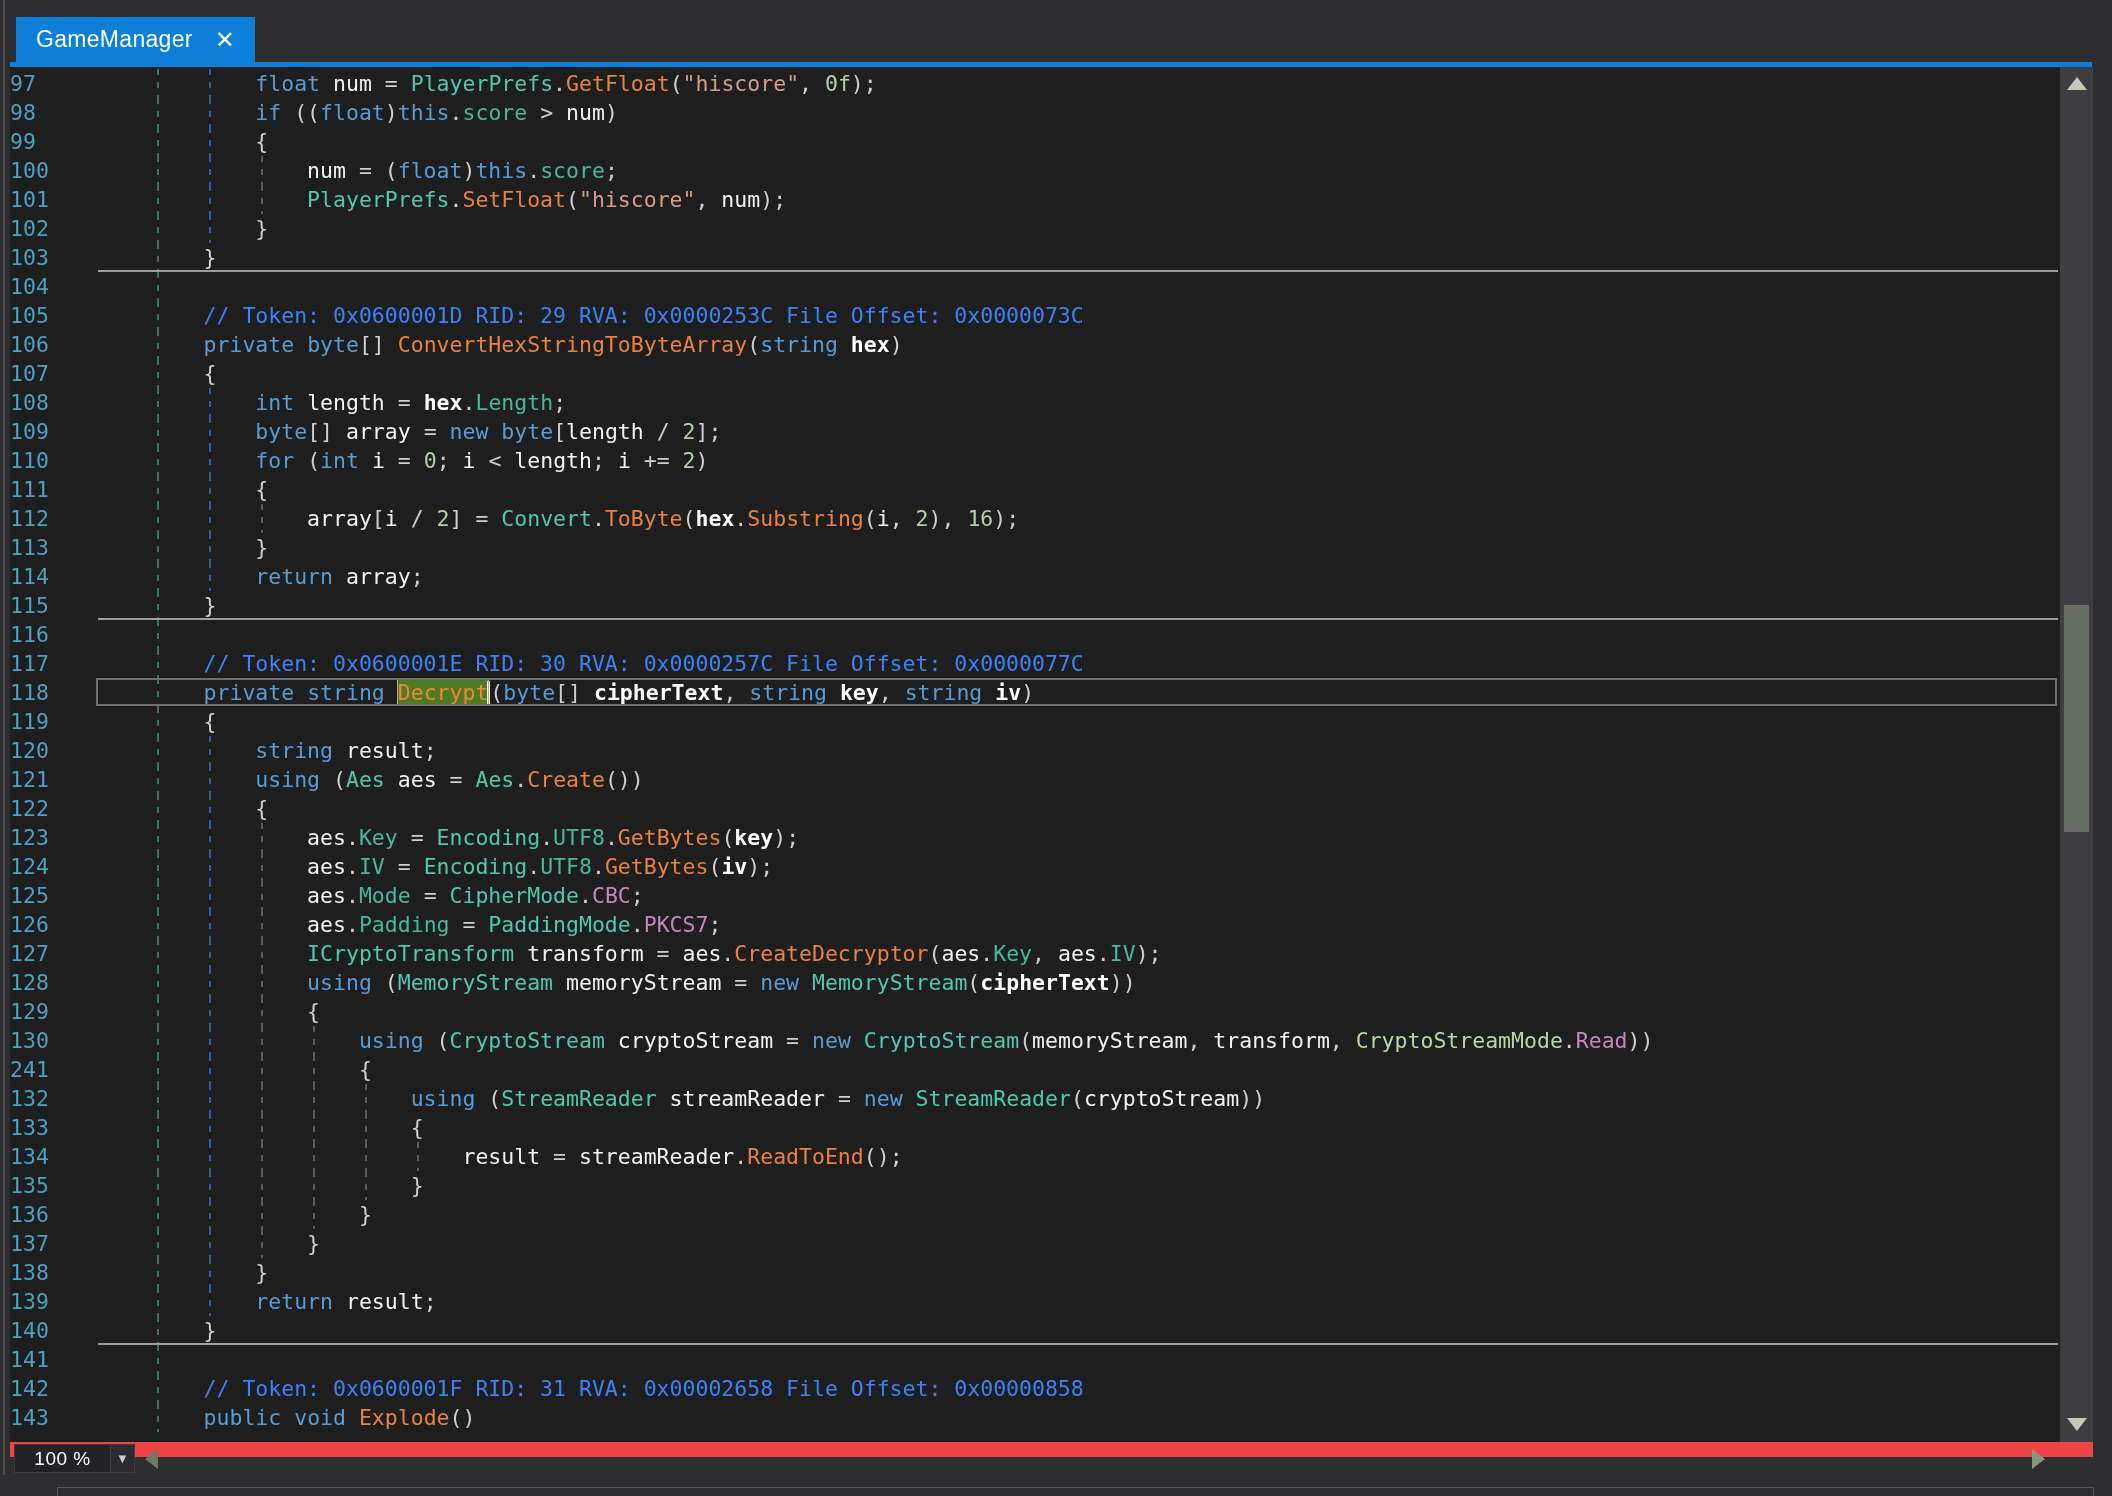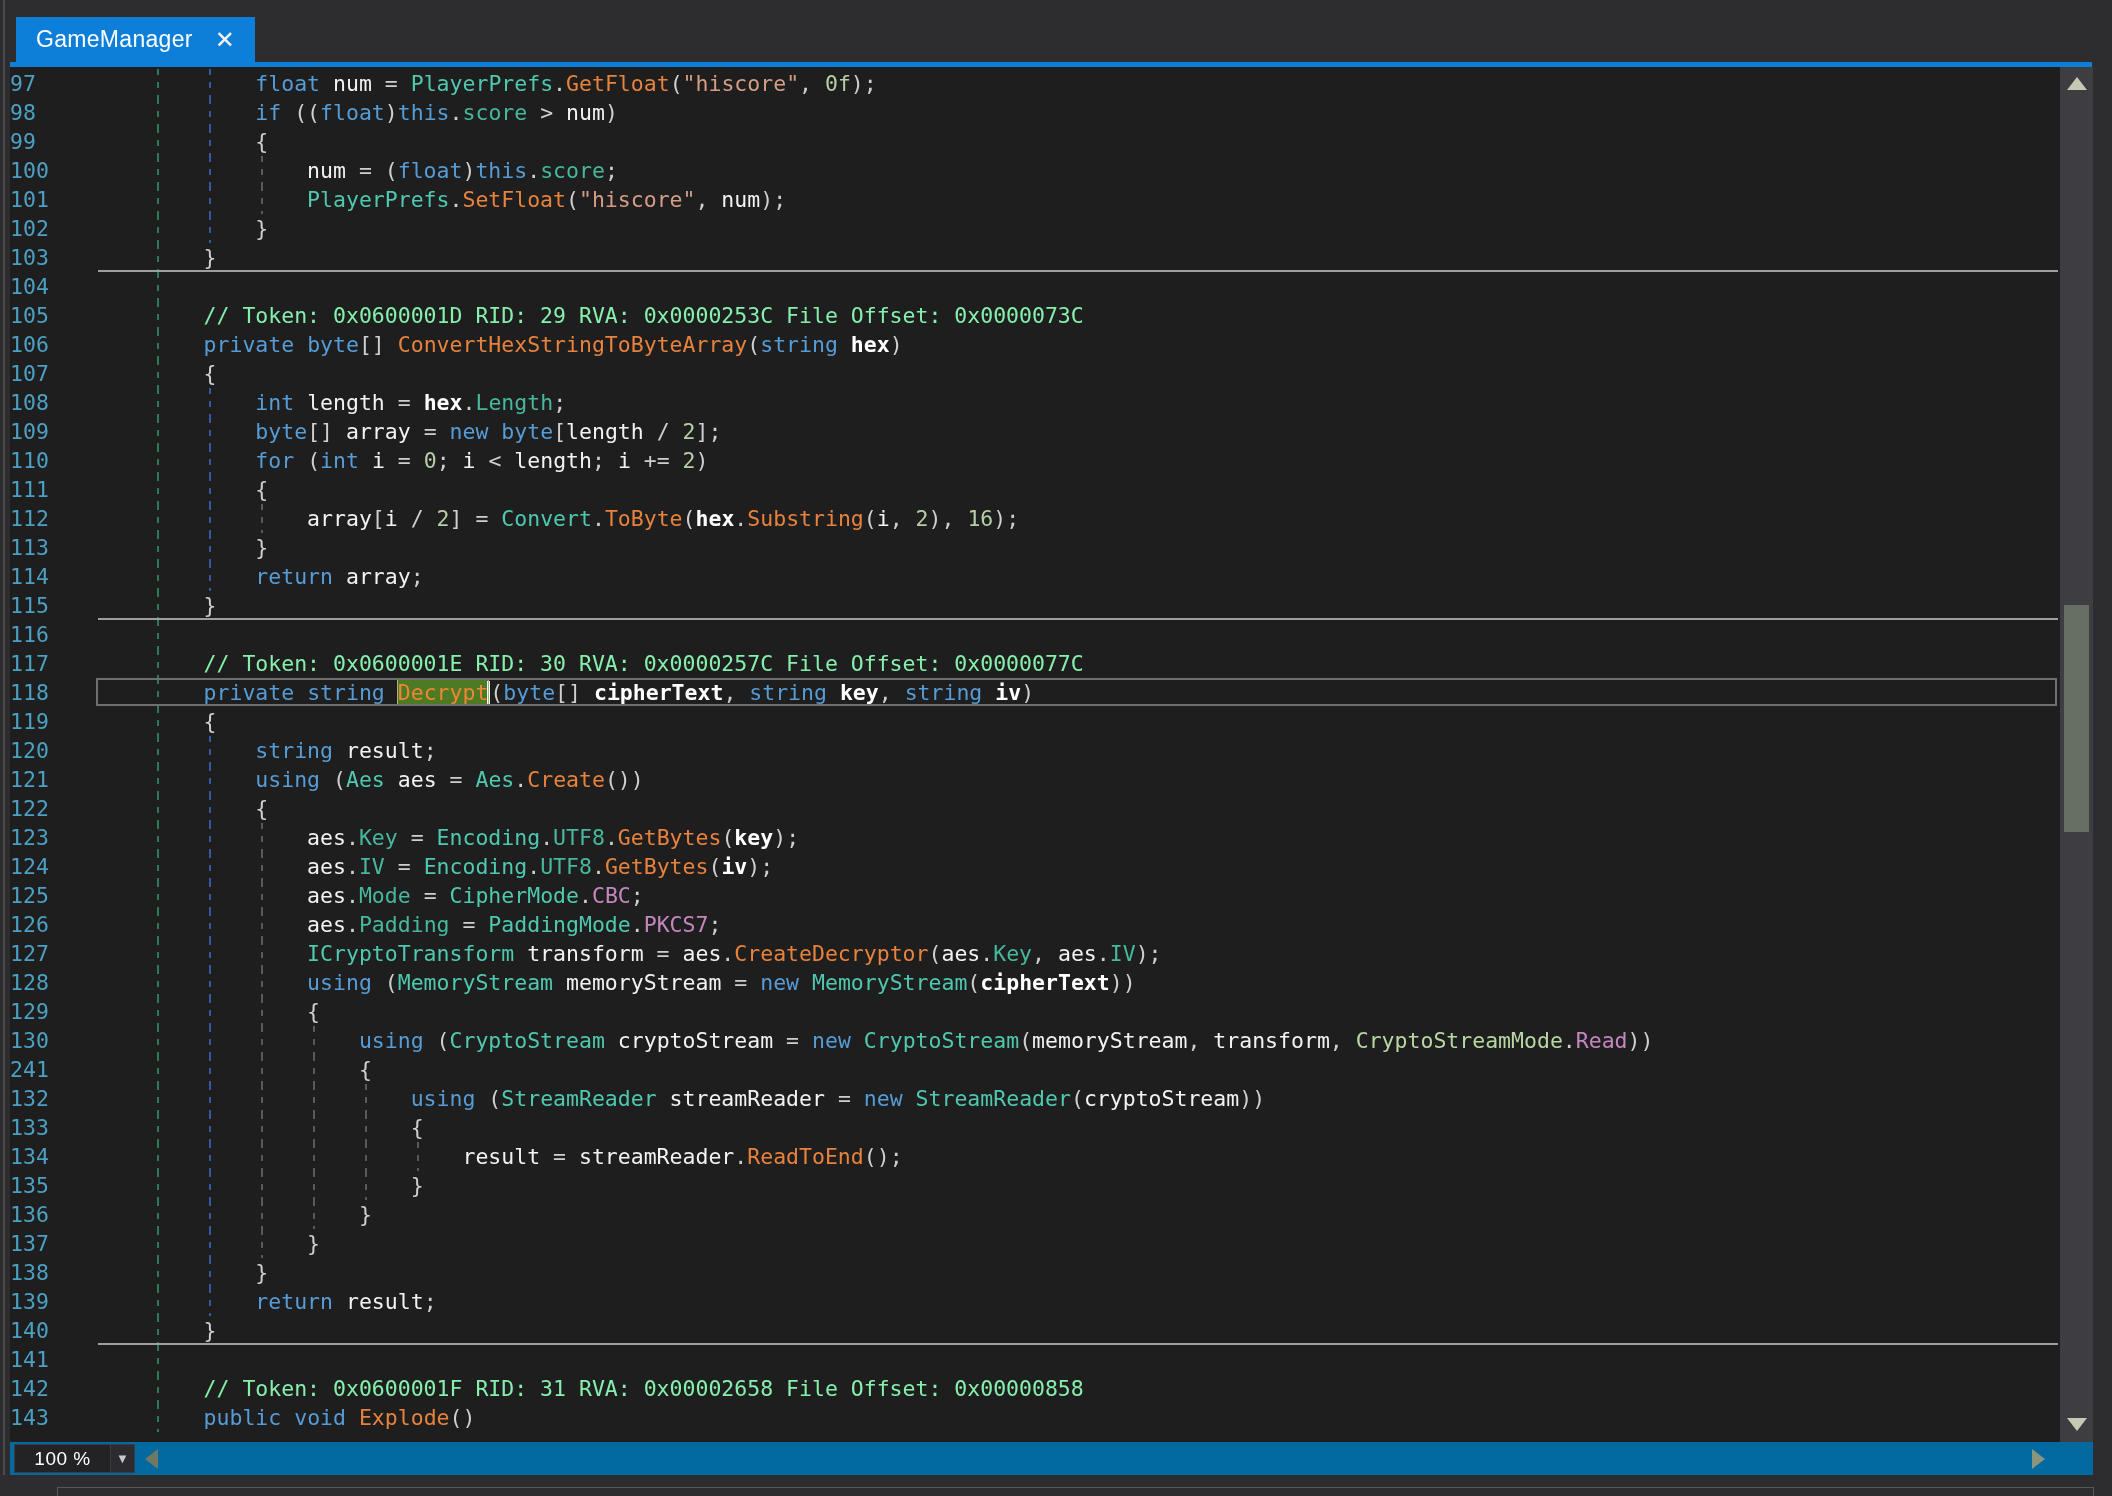--- a/index.html
+++ b/index.html
@@ -25,34 +25,34 @@
   .code{padding-left:8px;}
   .guide{position:absolute;top:0;bottom:0;width:2px;
          background-image:repeating-linear-gradient(180deg,var(--gc) 0 6px,transparent 6px 13px);}
   .g1{--gc:#2e7a57;} .g2{--gc:#35589e;} .gx{--gc:#5a5a5a;}
   .line.sep::before{content:"";position:absolute;left:88px;right:2px;top:-2px;
                     border-top:2px solid #9e9e9e;}
   .line.current::after{content:"";position:absolute;left:86px;right:3px;top:0;bottom:1px;
                        border:2px solid #6f6f6f;pointer-events:none;}
   
   .k{color:#569cd6;} .t{color:#4ec9b0;} .m{color:#e8823c;} .s{color:#d69d85;}
-  .n{color:#b5cea8;} .c{color:#86efac;} .p{color:#cfcfcf;} .v{color:#f2f2f2;}
+  .n{color:#b5cea8;} .c{color:#3b82f6;} .p{color:#cfcfcf;} .v{color:#f2f2f2;}
   .a{color:#ffffff;font-weight:bold;} .f{color:#46b89e;} .e{color:#c586c0;} .g{color:#b8d7a3;}
   .d{color:#ef8636;background:#4e7a23;outline:1px solid #a8b37f;}
   .caret{display:inline-block;width:3px;height:23px;background:#f5f5f5;vertical-align:-4px;margin-left:-1px;}
 
   
   #vscroll{position:absolute;left:2060px;top:67px;width:33px;height:1375px;background:#3e3e42;}
   #vthumb{position:absolute;left:4px;top:538px;width:25px;height:227px;background:#676e64;}
   .tri{width:0;height:0;position:absolute;}
   #v-up{left:7px;top:10px;border-left:10px solid transparent;border-right:10px solid transparent;
         border-bottom:13px solid #c4cab4;}
   #v-down{left:7px;bottom:11px;border-left:10px solid transparent;border-right:10px solid transparent;
           border-top:13px solid #c4cab4;}
-  #hscroll{position:absolute;left:10px;top:1442px;width:2083px;height:33px;background:#0369a1;}
+  #hscroll{position:absolute;left:10px;top:1442px;width:2083px;height:15px;background:#ef4444;}
   #h-left{left:135px;top:7px;border-top:10px solid transparent;border-bottom:10px solid transparent;
           border-right:13px solid #6f7a65;}
   #h-right{right:48px;top:7px;border-top:10px solid transparent;border-bottom:10px solid transparent;
            border-left:13px solid #8a957e;}
 
   
   #zoombox{position:absolute;left:4px;top:2px;height:29px;display:flex;}
   #zoom-value{width:97px;height:29px;background:#232326;border:1px solid #3c3c40;color:#ffffff;
               font-size:19px;display:flex;align-items:center;justify-content:center;letter-spacing:.5px;}
   #zoom-dd{width:24px;height:29px;background:#2c2c30;border:1px solid #3c3c40;border-left:none;

